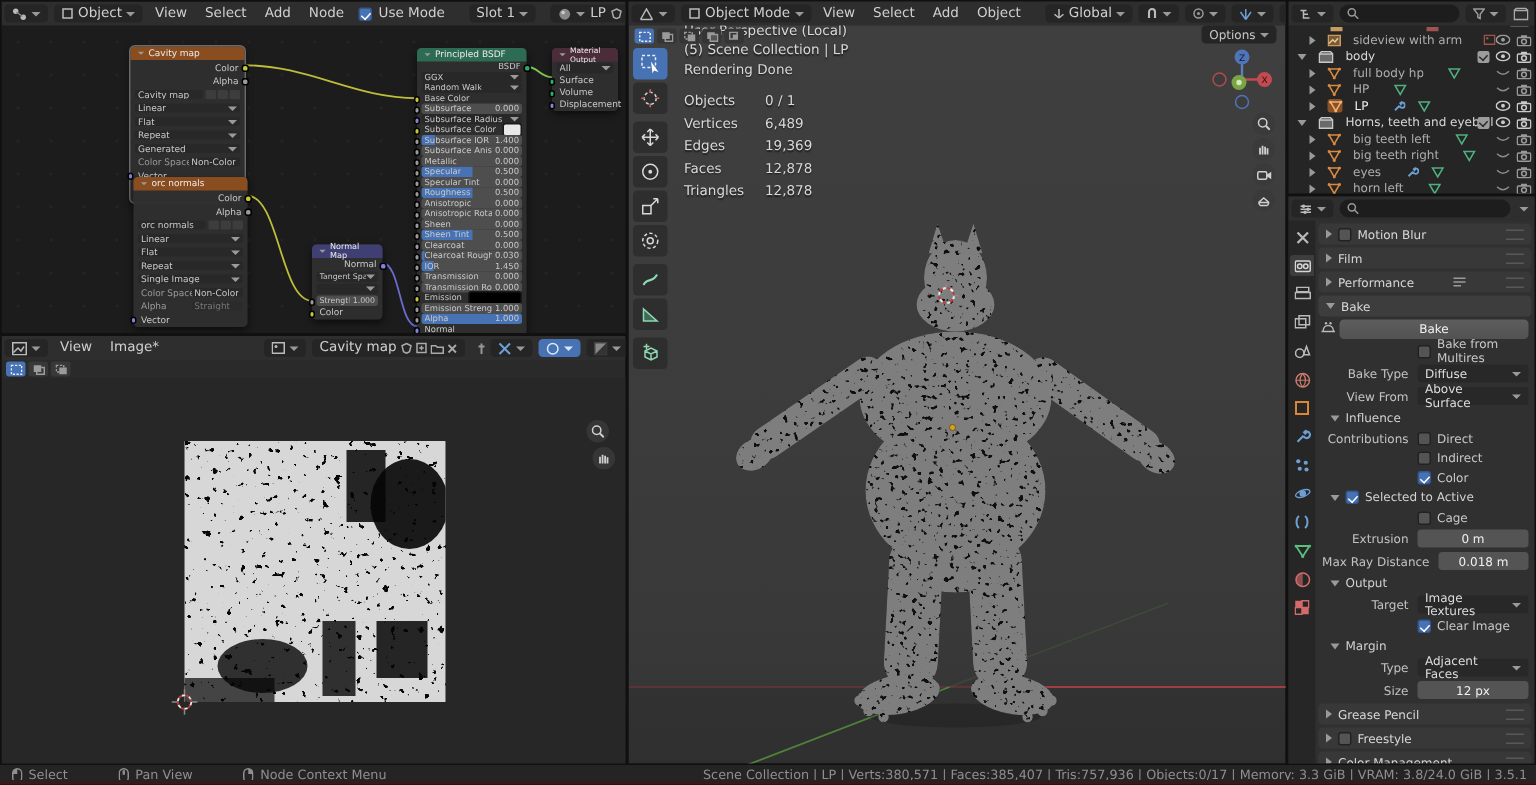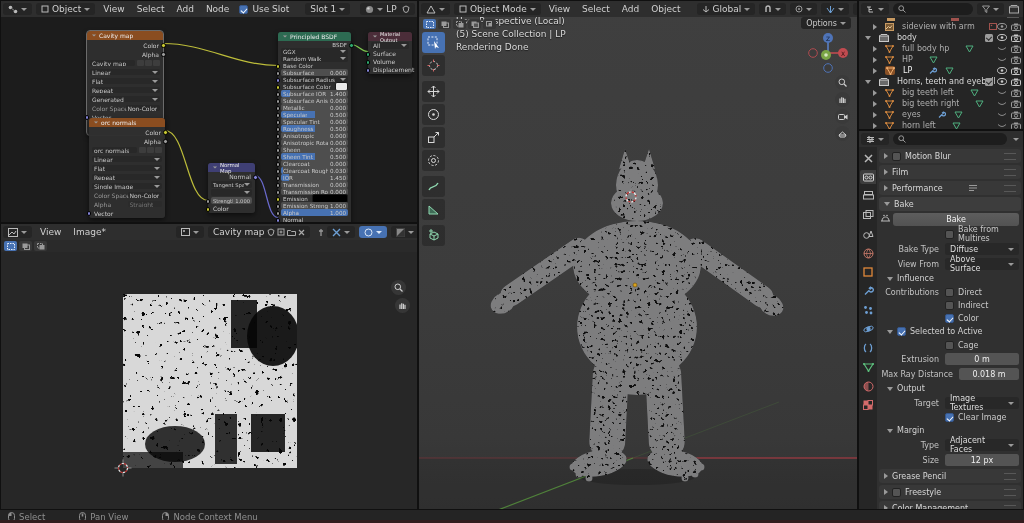--- a/index.html
+++ b/index.html
@@ -103,21 +103,21 @@
         </span>
       <span>Object</span>
         <i class="cv"></i>
     </span>
     <span class="m">View</span>
     <span class="m">Select</span>
     <span class="m">Add</span>
     <span class="m">Node</span>
     <span style="display:flex;align-items:center;gap:4px;margin-left:4px">
       <i class="cb on"></i>
-        <span>Use Slot</span>
+        <span>Use Mode</span>
     </span>
     <span class="pill" style="margin-left:16px;width:46px;justify-content:center">
       <span>Slot 1</span>
         <i class="cv"></i>
     </span>
     <span class="pill" style="margin-left:8px;width:112px">
       <span class="ic">
           <svg width="9" height="9">
             <circle cx="4.5" cy="4.5" r="3.6" fill="#888"></circle>
             <circle cx="3.4" cy="3.4" r="1.2" fill="#ccc"></circle>
@@ -861,20 +861,44 @@
           <path d="M3 5 L7 3 L11 5 L11 9 L7 11 L3 9 Z M3 5 L7 7 L11 5 M7 7 V11" fill="none" stroke="#8fd8b0"></path>
           <path d="M2 2 H6 M4 0 V4" stroke="#8fd8b0"></path>
         </svg>
       </span>
   </div>
 
   <div class="ovl">
     <div>User Perspective (Local)</div>
     <div>(5) Scene Collection | LP</div>
     <div>Rendering Done</div>
+    <table>
+      <tbody>
+          <tr>
+            <td>Objects</td>
+            <td>0 / 1</td>
+          </tr>
+      <tr>
+            <td>Vertices</td>
+            <td>6,489</td>
+          </tr>
+      <tr>
+            <td>Edges</td>
+            <td>19,369</td>
+          </tr>
+      <tr>
+            <td>Faces</td>
+            <td>12,878</td>
+          </tr>
+      <tr>
+            <td>Triangles</td>
+            <td>12,878</td>
+          </tr>
+    </tbody>
+      </table>
   </div>
 
   <svg class="abs" width="46" height="46" style="left:386px;top:29px">
     <line x1="23" y1="23" x2="23" y2="8" stroke="#5a7fc4" stroke-width="1.6"></line>
     <line x1="23" y1="23" x2="38" y2="23" stroke="#c14b50" stroke-width="1.6"></line>
     <circle cx="23" cy="8" r="5" fill="#4f74b8"></circle>
       <text x="23" y="10.5" font-size="6" fill="#0e1a2e" text-anchor="middle">Z</text>
     <circle cx="38" cy="23" r="5" fill="#c14b50"></circle>
       <text x="38" y="25.5" font-size="6" fill="#2e0e10" text-anchor="middle">X</text>
     <circle cx="8" cy="23" r="4.3" fill="#3c3c3c" stroke="#b14b50"></circle>
@@ -1575,14 +1599,15 @@
   </span>
   <span class="hint">
     <span class="ic">
         <svg width="7" height="10">
           <rect x="0.5" y="0.5" width="6" height="9" rx="3" fill="none" stroke="#8f8f8f"></rect>
           <path d="M6.5 3 A3 3 0 0 0 3.5 0.5 V4 H6.5 Z" fill="#8f8f8f"></path>
         </svg>
       </span>
     <span>Node Context Menu</span>
   </span>
+  <span style="margin-left:auto;margin-right:6px">Scene Collection | LP | Verts:380,571 | Faces:385,407 | Tris:757,936 | Objects:0/17 | Memory: 3.3 GiB | VRAM: 3.8/24.0 GiB | 3.5.1</span>
 </div>
 <div class="abs" style="left:0;top:520px;width:1024px;height:3px;background:#331c1e"></div>
 
 </body></html>

